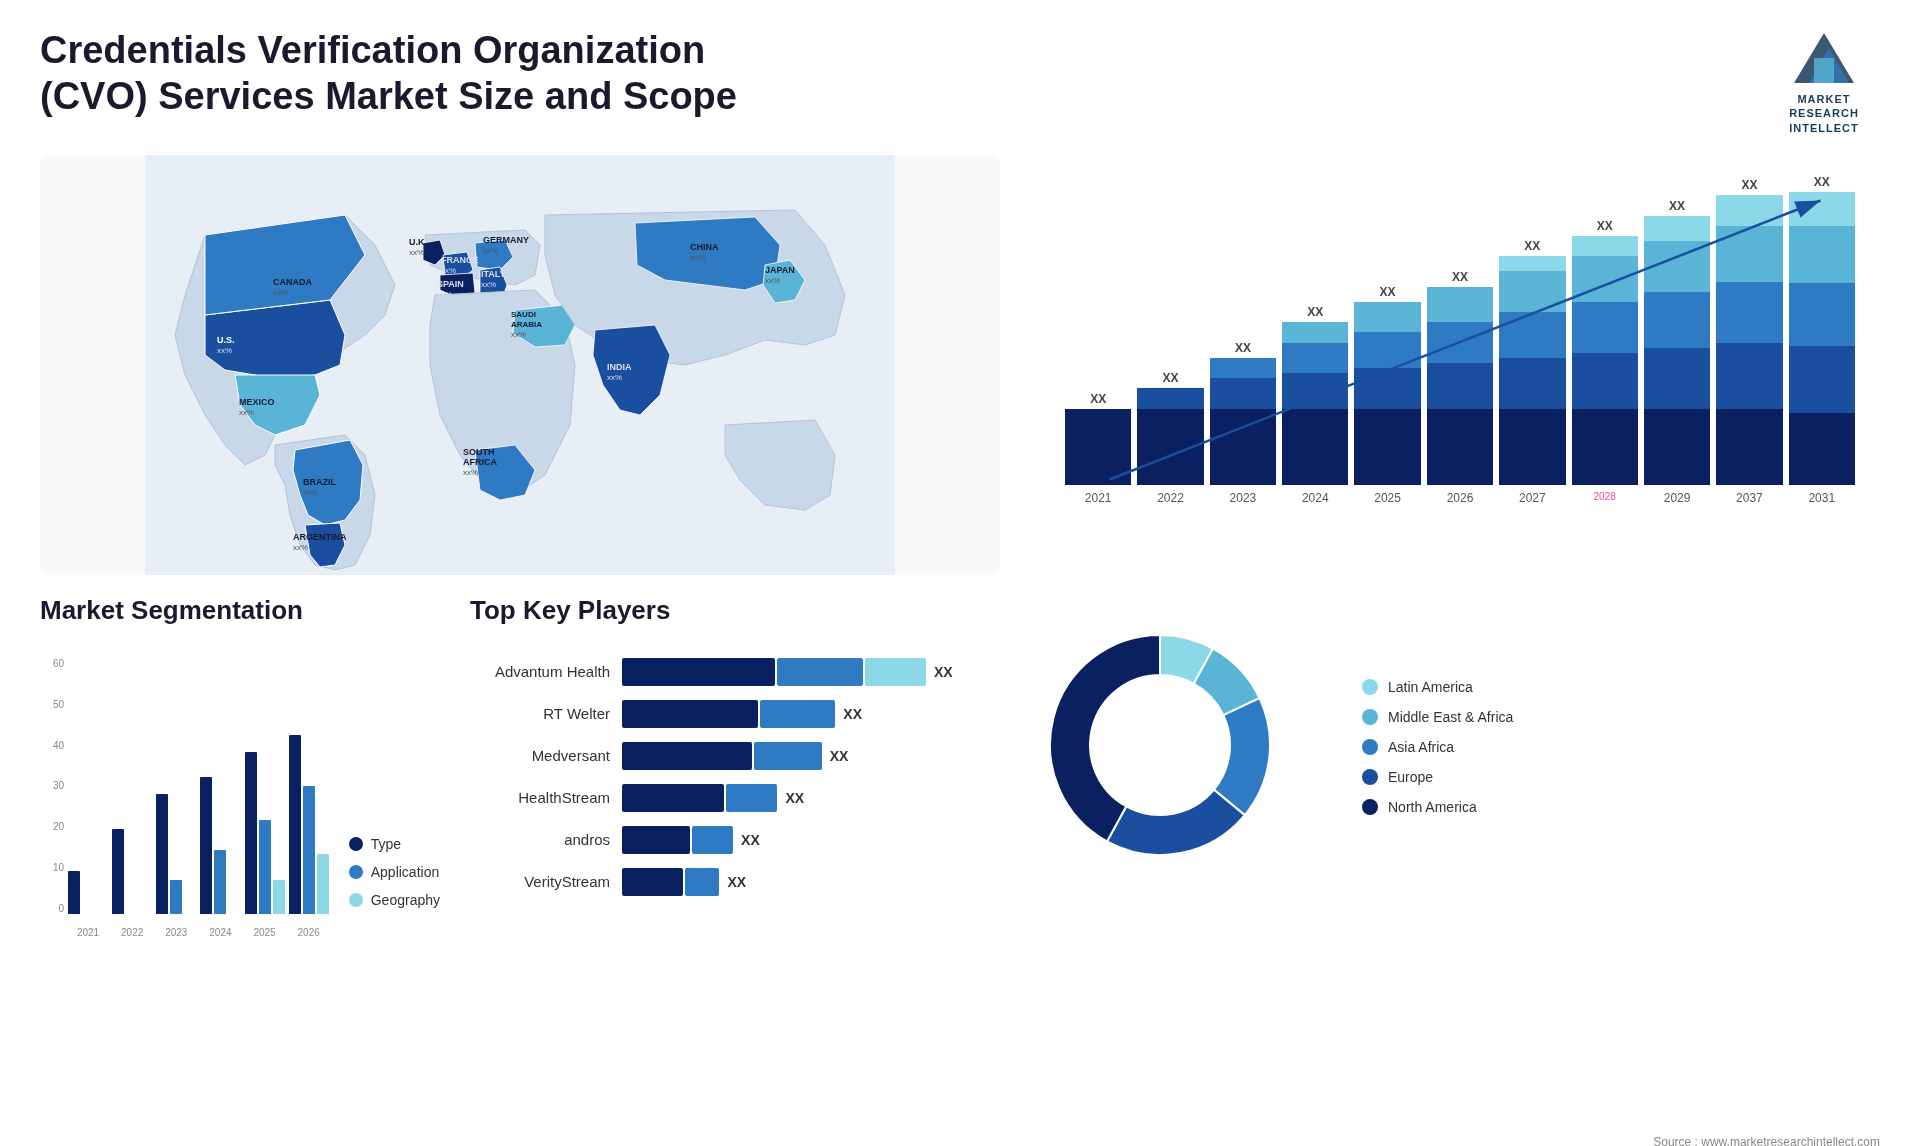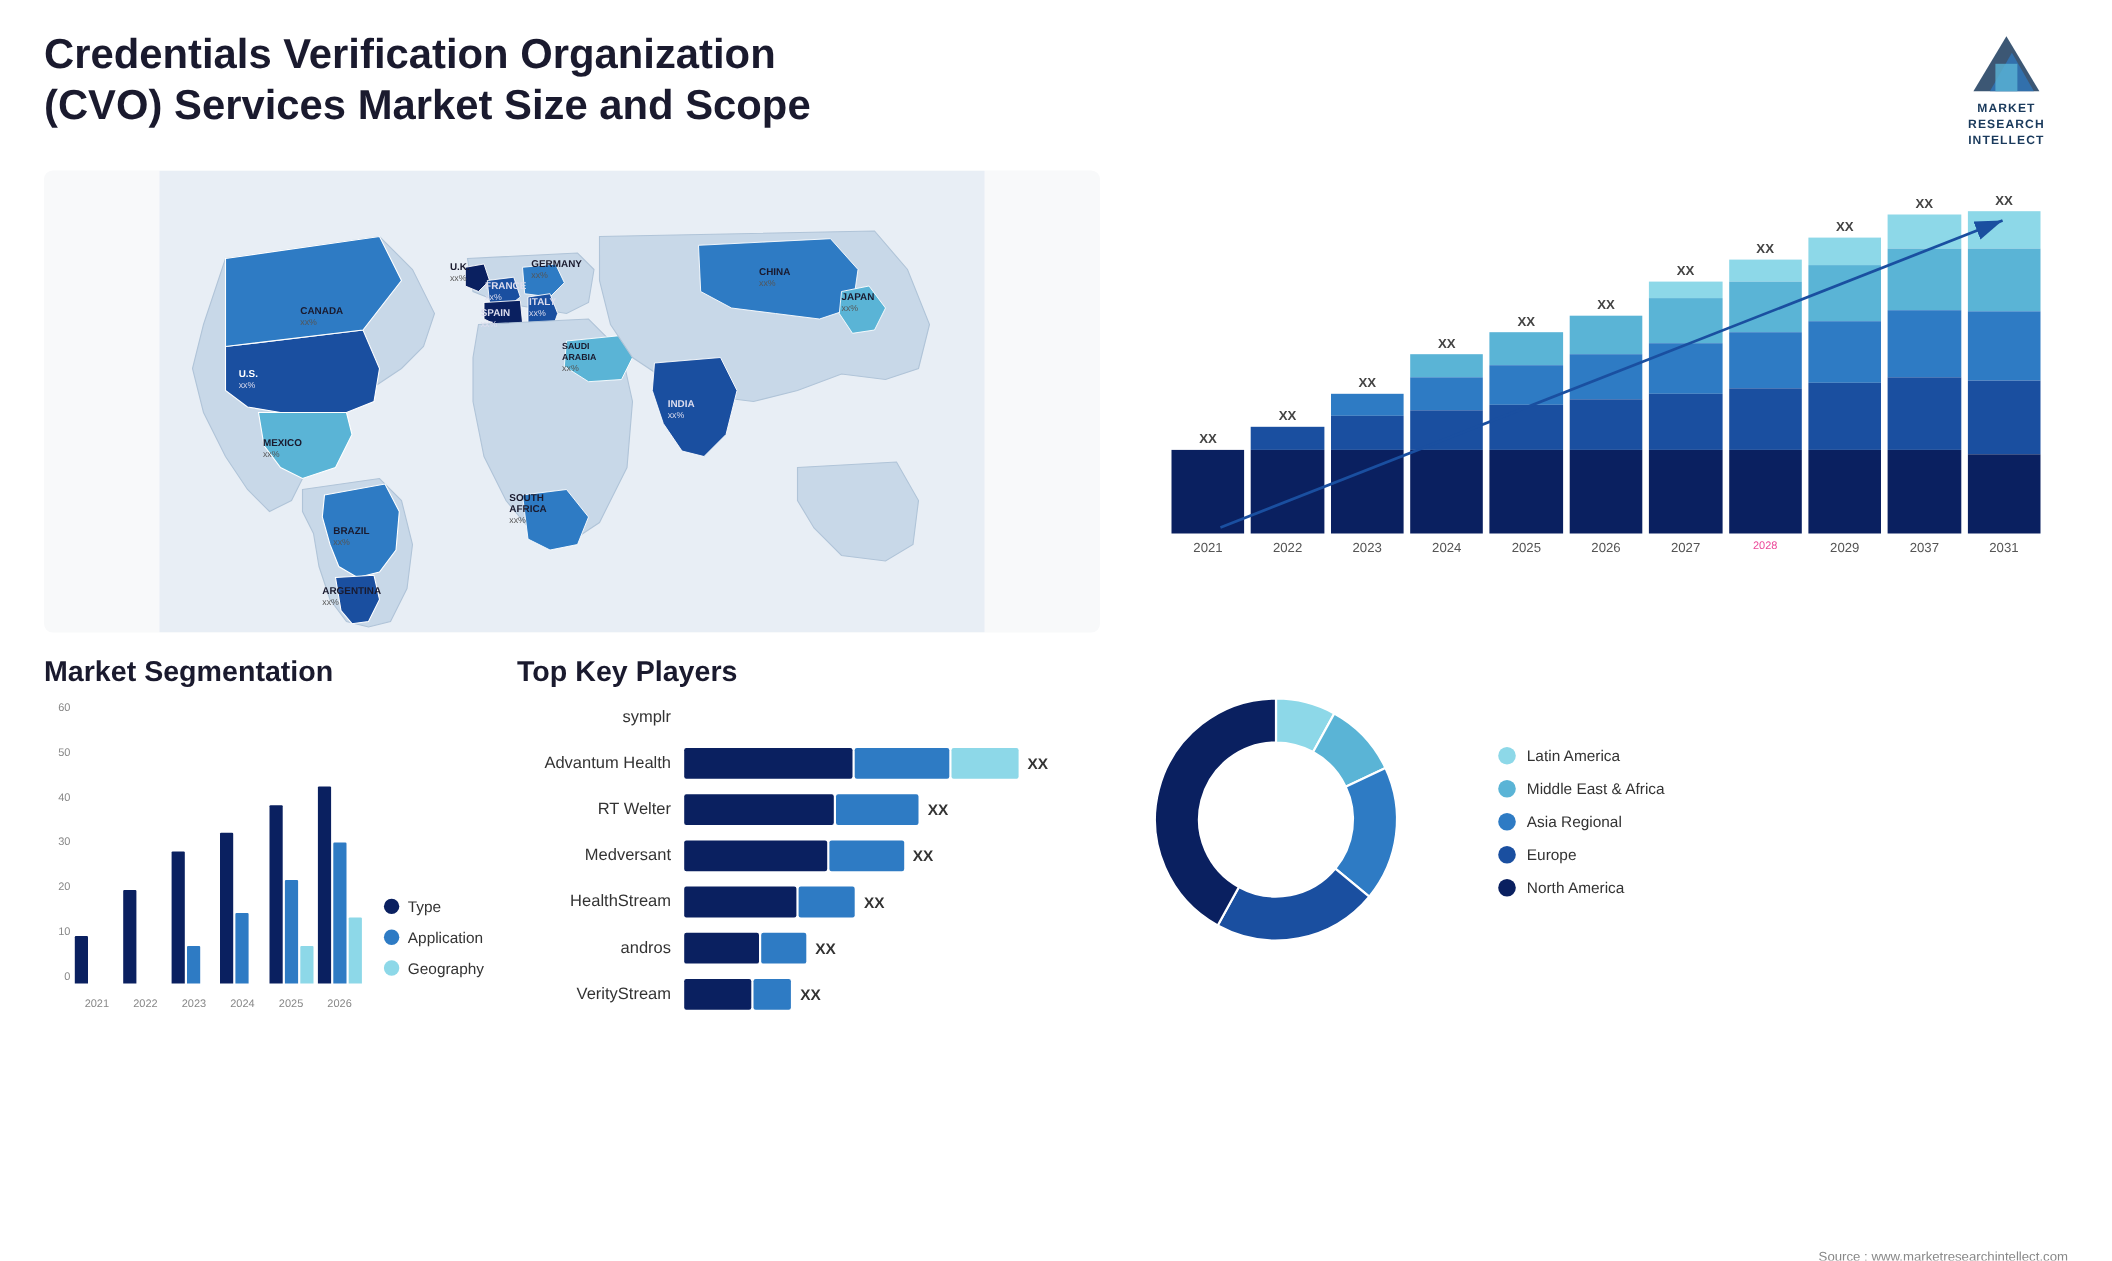--- a/index.html
+++ b/index.html
@@ -78,21 +78,21 @@
     }
 
     
     .segmentation-container {
       flex: 0 0 400px;
     }
     .section-title {
       font-size: 26px;
       font-weight: 700;
       color: #1a1a2e;
-      margin-bottom: 12px;
+      margin-bottom: 32px;
     }
     .seg-chart-area {
       display: flex;
       gap: 20px;
       align-items: flex-end;
     }
     .seg-chart {
       flex: 1;
       position: relative;
     }
@@ -506,24 +506,20 @@
             <span>Geography</span>
           </div>
         </div>
     </div>
   </div>
 
   <div class="players-container">
     <div class="section-title">Top Key Players</div>
     <div id="players-list">
 
-    <div class="player-row">
-          <div class="player-name">symplr</div>
-          <div class="player-bar-wrap"></div>
-        </div>
         <div class="player-row">
           <div class="player-name">Advantum Health</div>
           <div class="player-bar-wrap">
             <div class="player-bar-seg" style="width: 153.409px; background: rgb(10, 32, 96);"></div>
             <div class="player-bar-seg" style="width: 85.2273px; background: rgb(46, 123, 196);"></div>
             <div class="player-bar-seg" style="width: 61.3636px; background: rgb(141, 216, 232);"></div>
             <span class="player-val">XX</span>
           </div>
         </div>
         <div class="player-row">
@@ -586,21 +582,21 @@
       <div class="regional-legend-item">
             <div class="regional-legend-dot" style="background: rgb(141, 216, 232);"></div>
             <span>Latin America</span>
           </div>
           <div class="regional-legend-item">
             <div class="regional-legend-dot" style="background: rgb(90, 180, 214);"></div>
             <span>Middle East &amp; Africa</span>
           </div>
           <div class="regional-legend-item">
             <div class="regional-legend-dot" style="background: rgb(46, 123, 196);"></div>
-            <span>Asia Regional</span>
+            <span>Asia Africa</span>
           </div>
           <div class="regional-legend-item">
             <div class="regional-legend-dot" style="background: rgb(26, 79, 160);"></div>
             <span>Europe</span>
           </div>
           <div class="regional-legend-item">
             <div class="regional-legend-dot" style="background: rgb(10, 32, 96);"></div>
             <span>North America</span>
           </div>
         </div>

